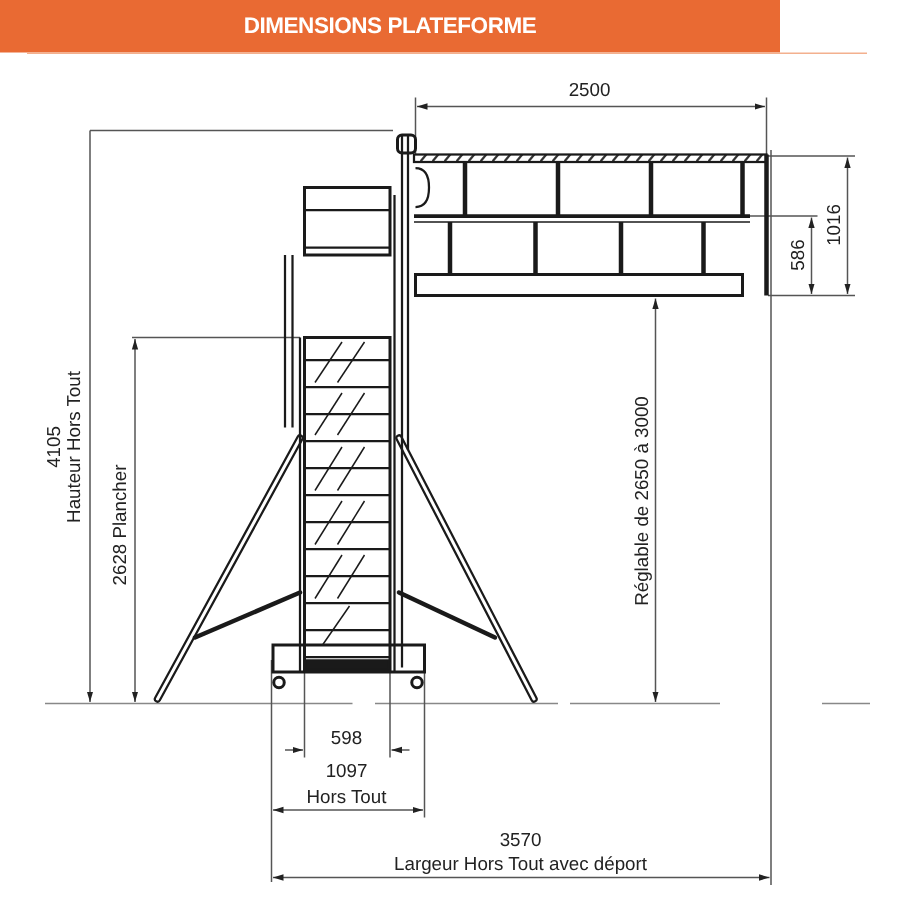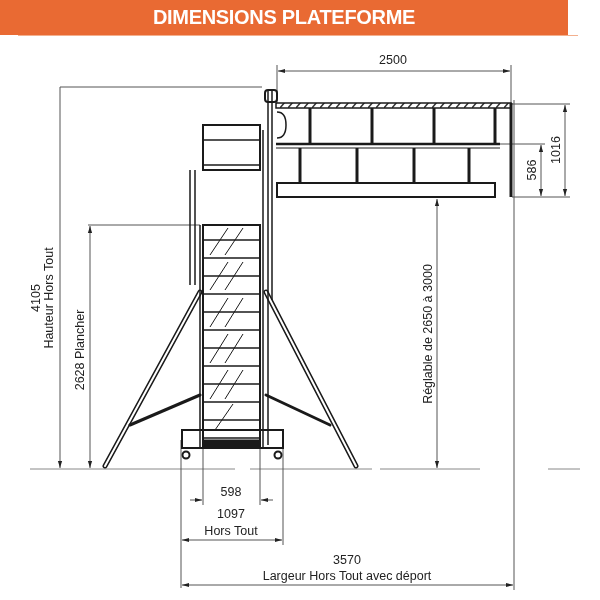--- a/index.html
+++ b/index.html
@@ -1,21 +1,21 @@
 <!DOCTYPE html>
 <html><head>
   <meta charset="utf-8">
   <style>
     html, body { margin: 0; padding: 0; background: #ffffff; }
     body { width: 600px; height: 600px; overflow: hidden; position: relative; font-family: "Liberation Sans", sans-serif; }
     .header {
-      position: absolute; left: 0; top: 0; width: 568px; height: 35px;
+      position: absolute; left: 0; top: 0; width: 520px; height: 35px;
       background: #e96a33; color: #ffffff; text-align: center;
       font-family: "Liberation Sans", sans-serif; font-weight: bold;
-      font-size: 20px; line-height: 35px; letter-spacing: -0.3px;
+      font-size: 15px; line-height: 35px; letter-spacing: -0.3px;
     }
     .header-line { position: absolute; left: 18px; top: 35px; width: 560px; height: 1px; background: #f3b08e; }
     svg.drawing { position: absolute; left: 0; top: 0; }
     .dim-text { font-family: "Liberation Sans", sans-serif; font-size: 12.5px; fill: #222; }
   </style>
 </head>
 <body>
 
 <div class="header">
   <span>DIMENSIONS PLATEFORME</span>

